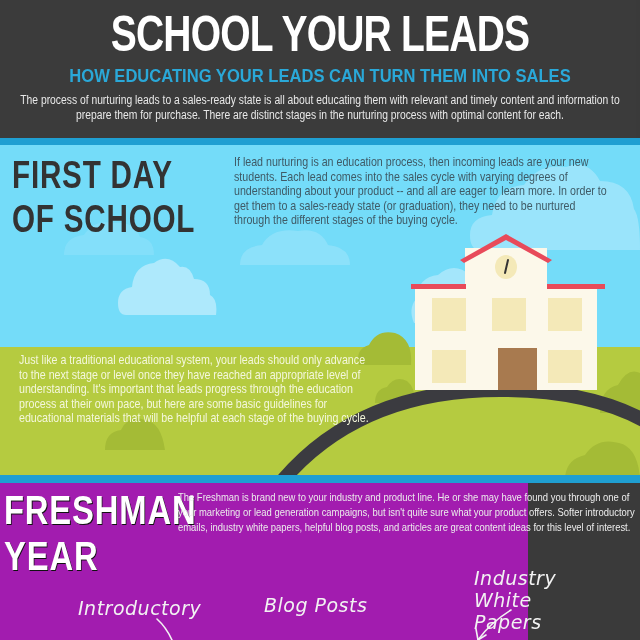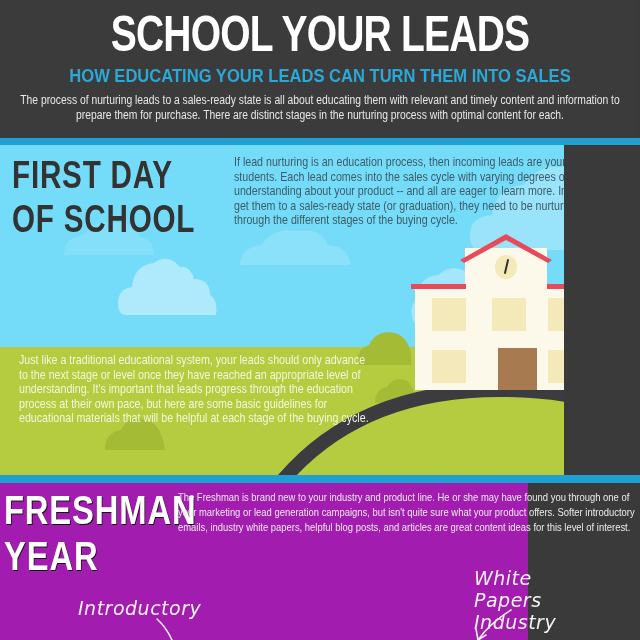--- a/index.html
+++ b/index.html
@@ -27,21 +27,21 @@
     color: #e8e8e8; font-size: 12px; line-height: 15px;
     transform: scaleX(0.86); transform-origin: center top;
     width: 720px; left: -40px;
   }
   .divider-top {
     position: absolute; left: 0; top: 138px; width: 640px; height: 7px; background: #1f9fd2;
   }
 
   
   .scene {
-    position: absolute; left: 0; top: 145px; width: 564px; height: 330px;
+    position: absolute; left: 0; top: 145px; width: 640px; height: 330px;
     background: #74dcf9; overflow: hidden;
   }
   .grass {
     position: absolute; left: 0; top: 202px; width: 640px; height: 130px; background: #b5cb40;
   }
   .cloud { position: absolute; }
   .section-title-dark {
     position: absolute; left: 12px; top: 8px; color: #333333; font-weight: bold;
     font-size: 38px; line-height: 44px; letter-spacing: 1px;
     transform: scaleX(0.78); transform-origin: left top;
@@ -172,24 +172,25 @@
   <div class="freshman-title">
     <div>FRESHMAN</div>
     <div>YEAR</div>
   </div>
   <div class="freshman-text">The Freshman is brand new to your industry and product line. He or she may have found you through one of your marketing or lead generation campaigns, but isn't quite sure what your product offers. Softer introductory emails, industry white papers, helpful blog posts, and articles are great content ideas for this level of interest.</div>
 
   <div class="chalk" style="left:78px; top:114px;text-align:right;">
     <div>Introductory</div>
   </div>
   <div class="chalk" style="left:264px; top:111px;">
+    <div>Blog Posts</div>
   </div>
   <div class="chalk" style="left:474px; top:84px;">
+    <div>Industry</div>
     <div>White Papers</div>
-    <div>Industry</div>
   </div>
 
   <svg style="position:absolute; left:0; top:0;" width="640" height="157" viewBox="0 0 640 157">
     <path d="M157 136 Q166 144 172 157" fill="none" stroke="#f2f2f2" stroke-width="1.6" stroke-linecap="round"></path>
     <path d="M511 127 Q490 140 478 157" fill="none" stroke="#f2f2f2" stroke-width="1.6" stroke-linecap="round"></path>
     <path d="M476 146 L478 157 L486 152" fill="none" stroke="#f2f2f2" stroke-width="1.6" stroke-linecap="round"></path>
   </svg>
 </div>
 
 </body></html>

